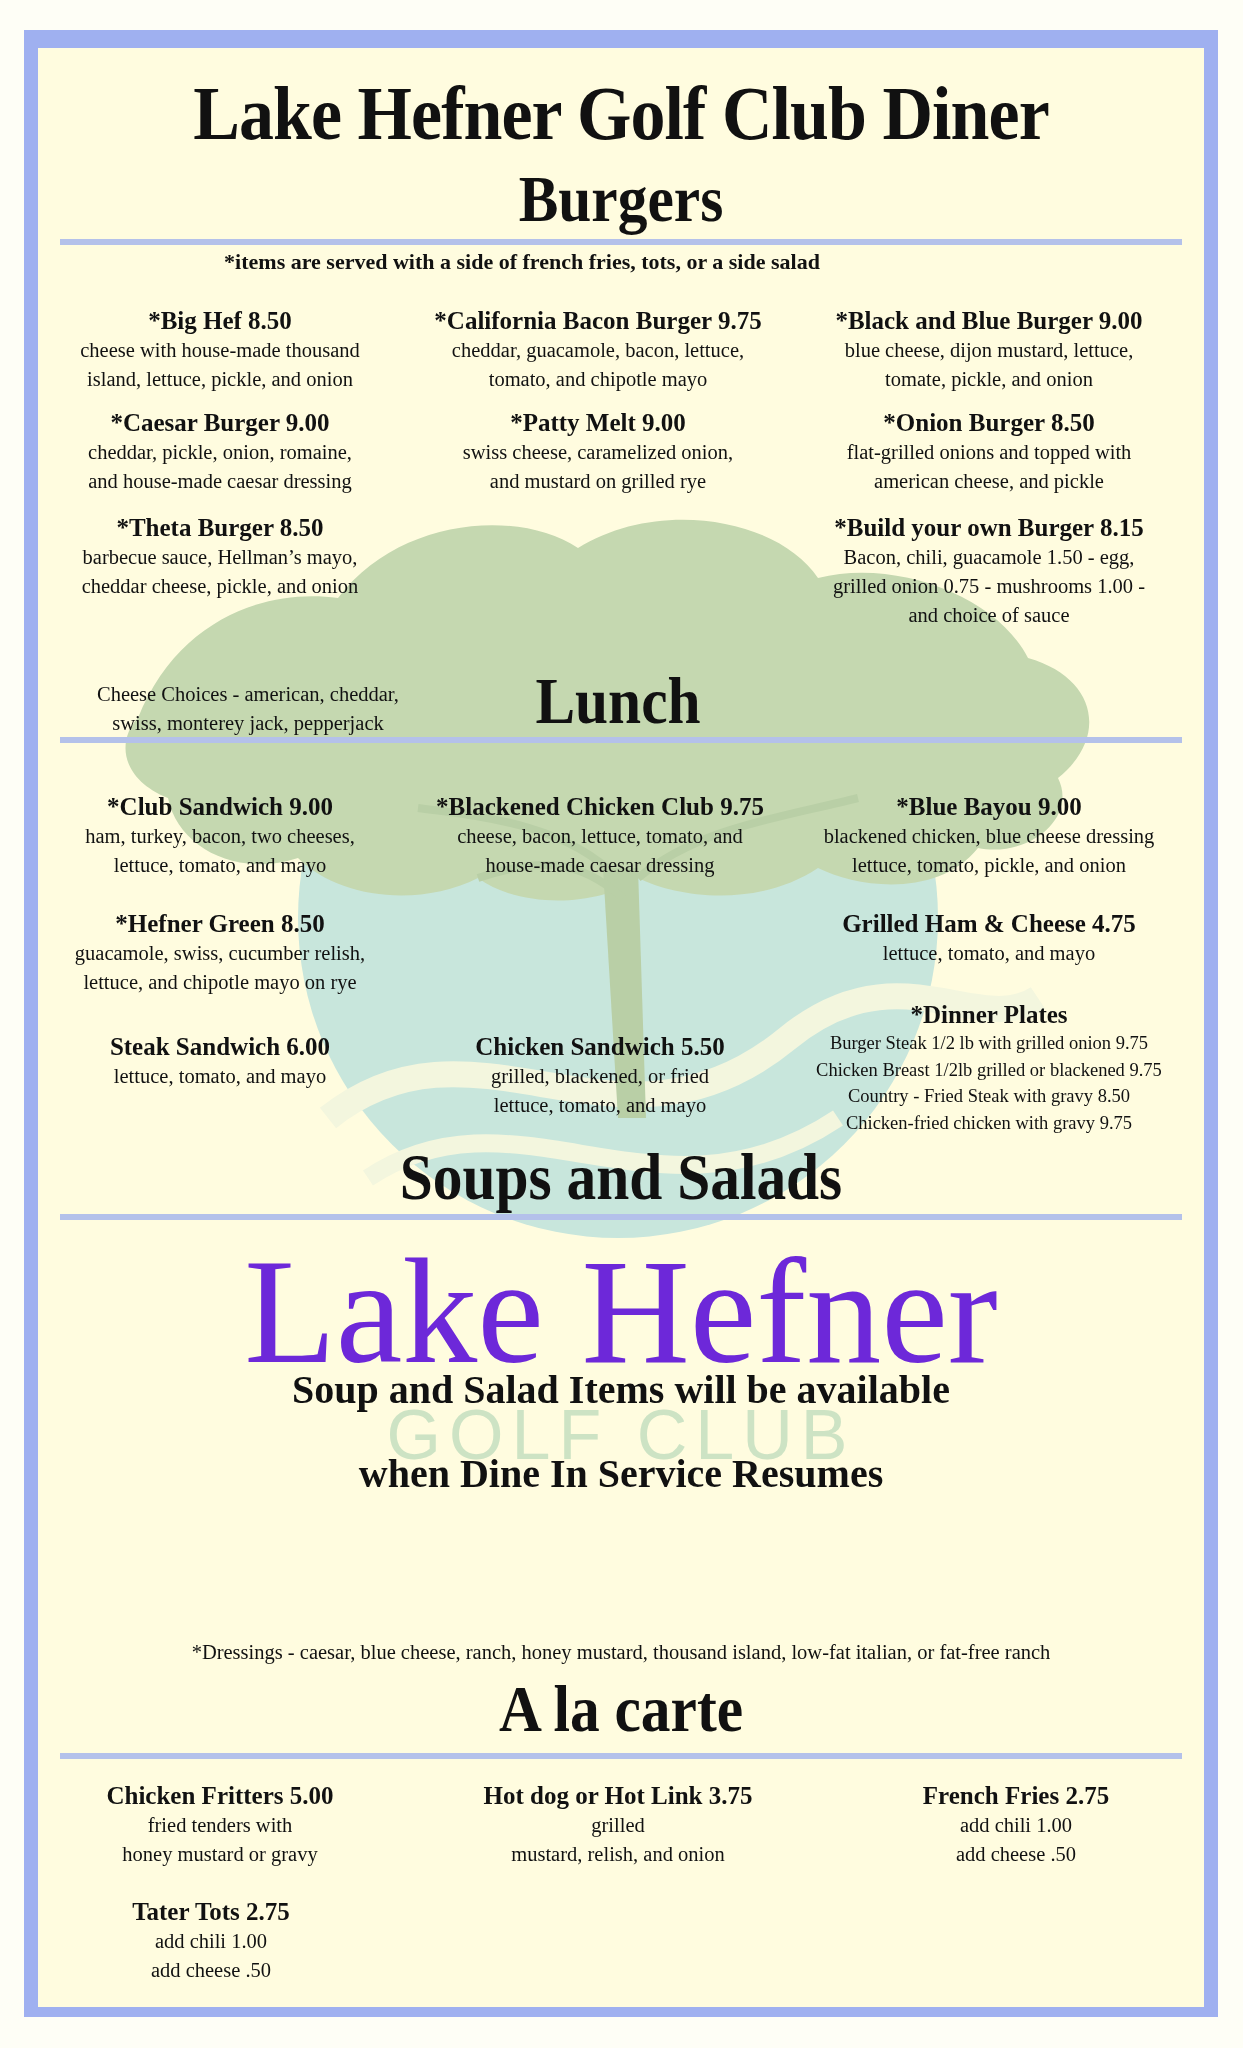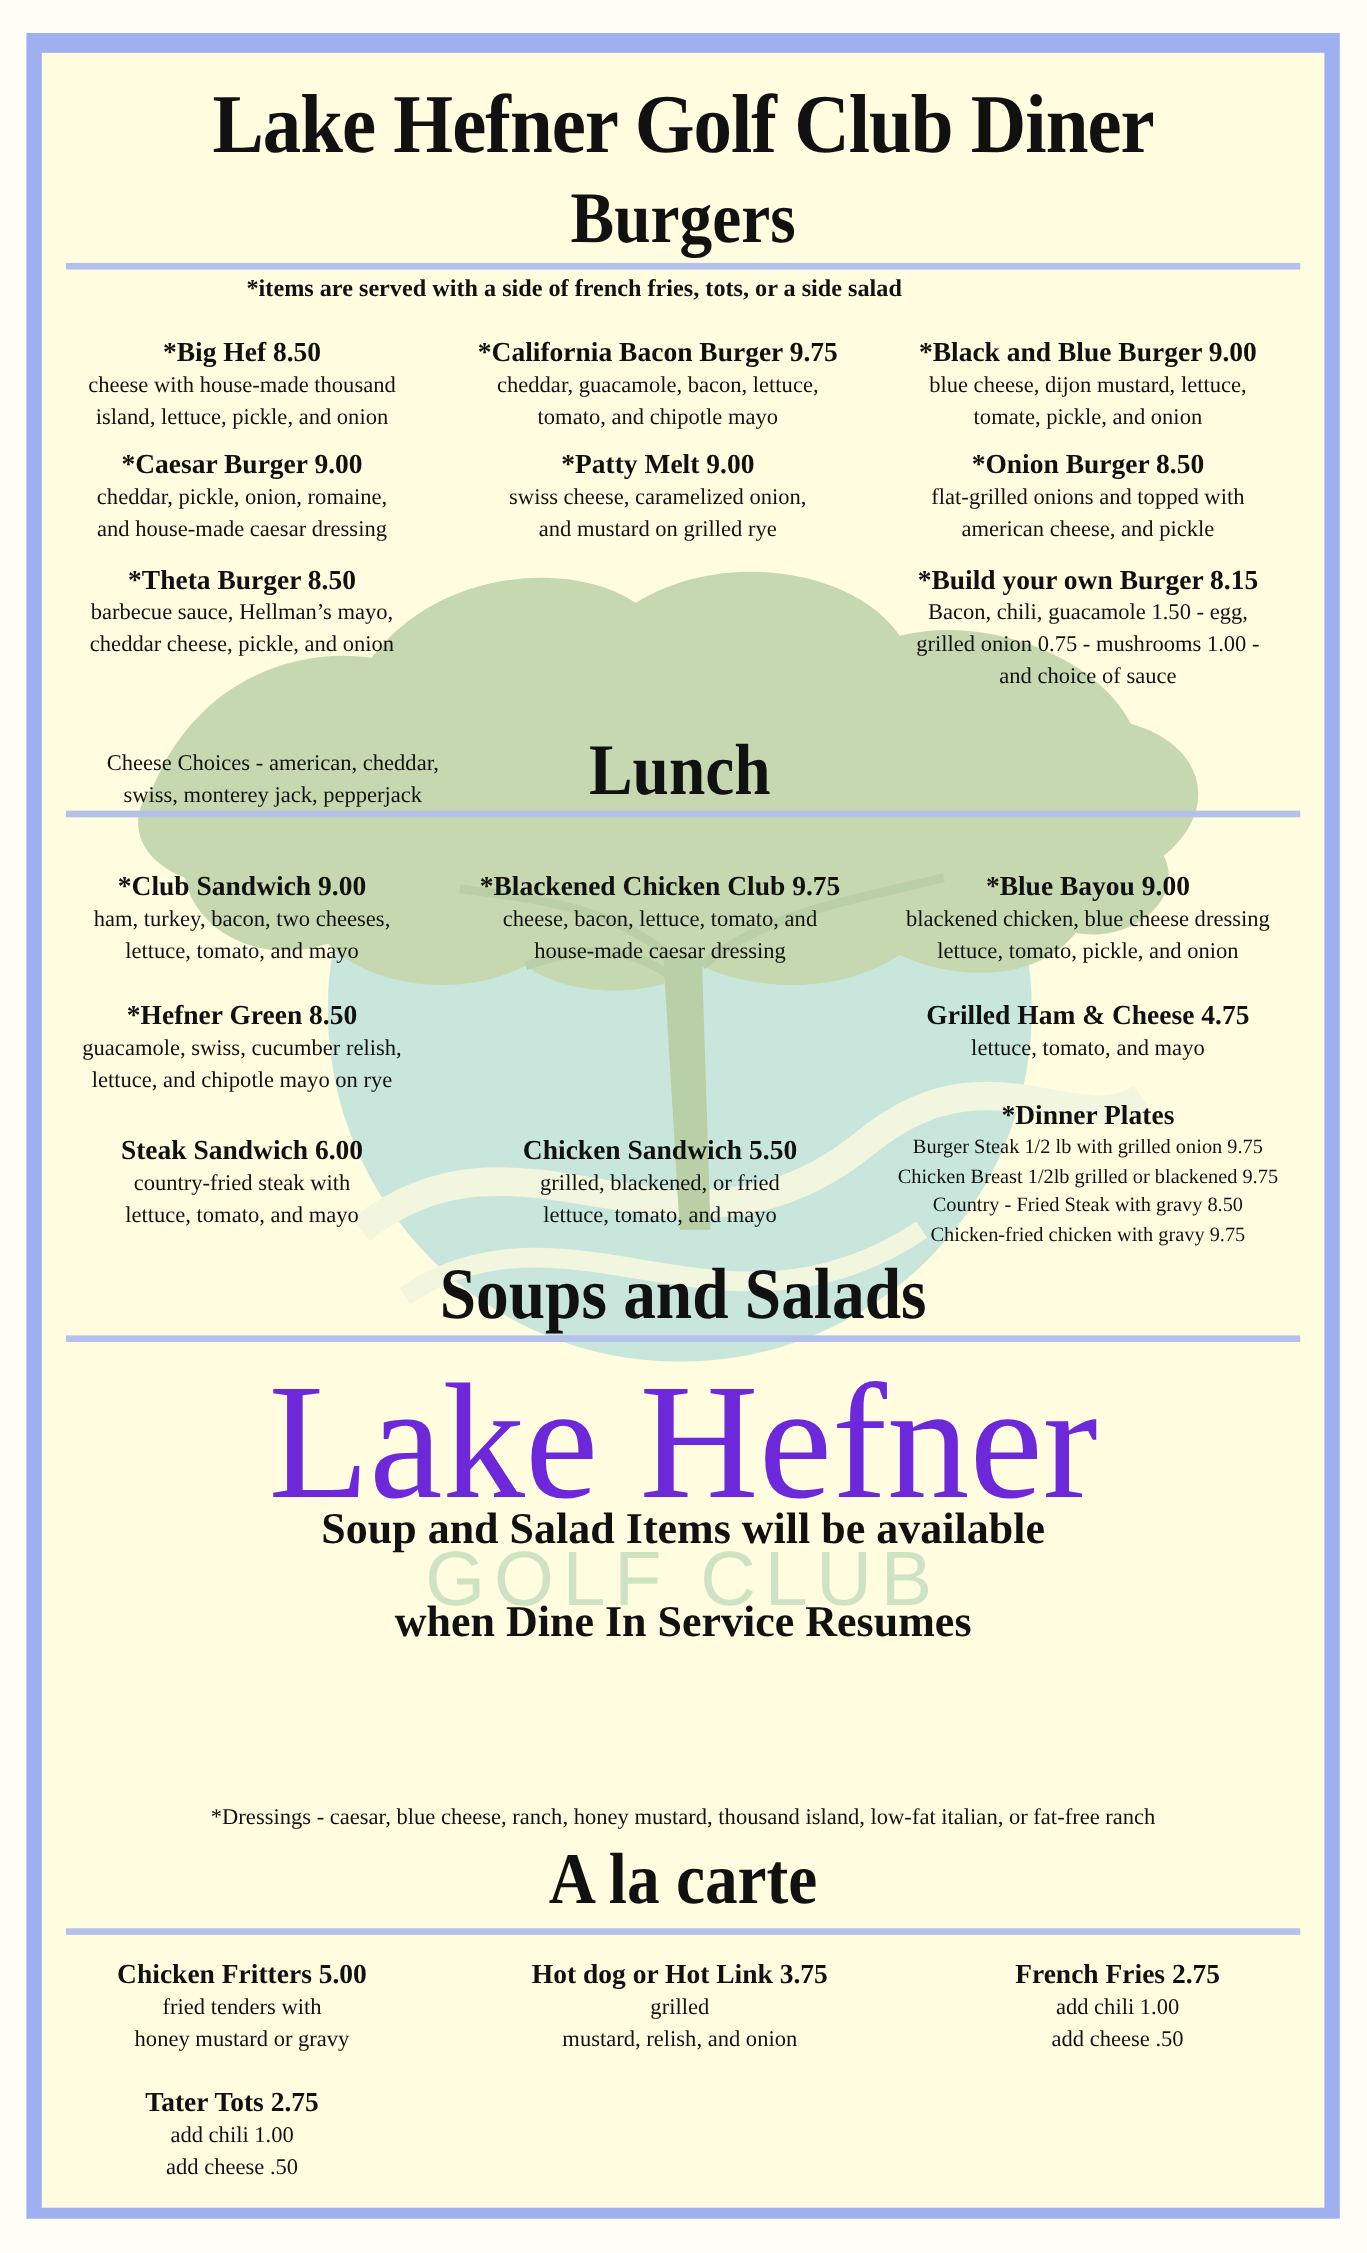--- a/index.html
+++ b/index.html
@@ -117,21 +117,20 @@
     <div class="desc">guacamole, swiss, cucumber relish,</div>
     <div class="desc">lettuce, and chipotle mayo on rye</div>
   </div>
   <div class="item" style="left:761px; top:861px;">
     <div class="name">Grilled Ham &amp; Cheese 4.75</div>
     <div class="desc">lettuce, tomato, and mayo</div>
   </div>
 
   <div class="item" style="left:-8px; top:984px;">
     <div class="name">Steak Sandwich 6.00</div>
-    <div class="desc">country-fried steak with</div>
     <div class="desc">lettuce, tomato, and mayo</div>
   </div>
   <div class="item" style="left:372px; top:984px;">
     <div class="name">Chicken Sandwich 5.50</div>
     <div class="desc">grilled, blackened, or fried</div>
     <div class="desc">lettuce, tomato, and mayo</div>
   </div>
   <div class="item dp" style="left:751px; top:952px; width:400px;">
     <div class="name">*Dinner Plates</div>
     <div class="line">Burger Steak 1/2 lb with grilled onion 9.75</div>

